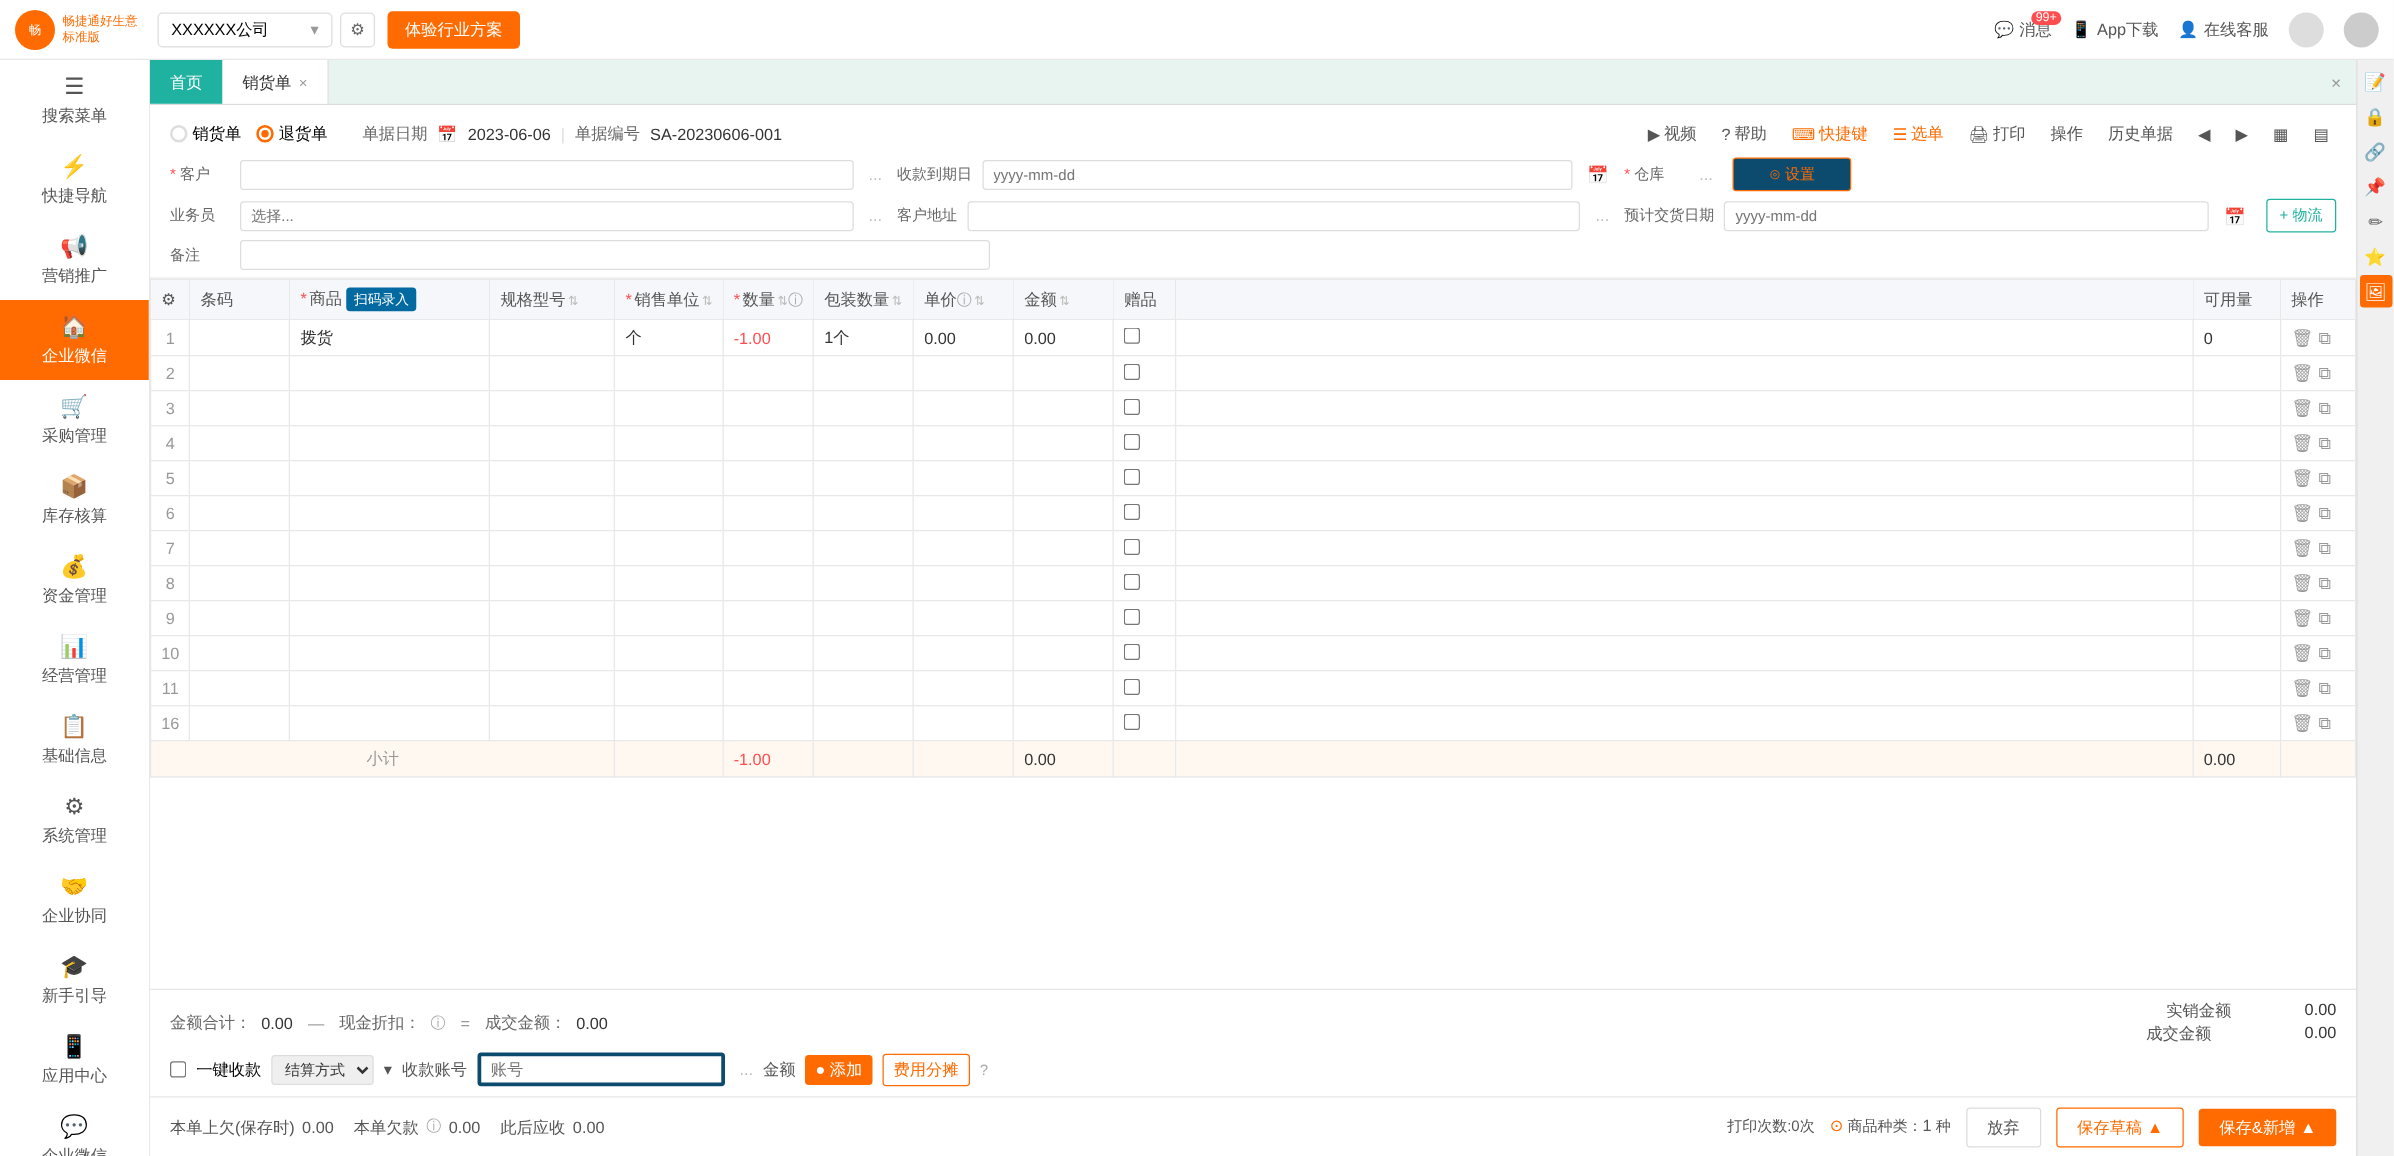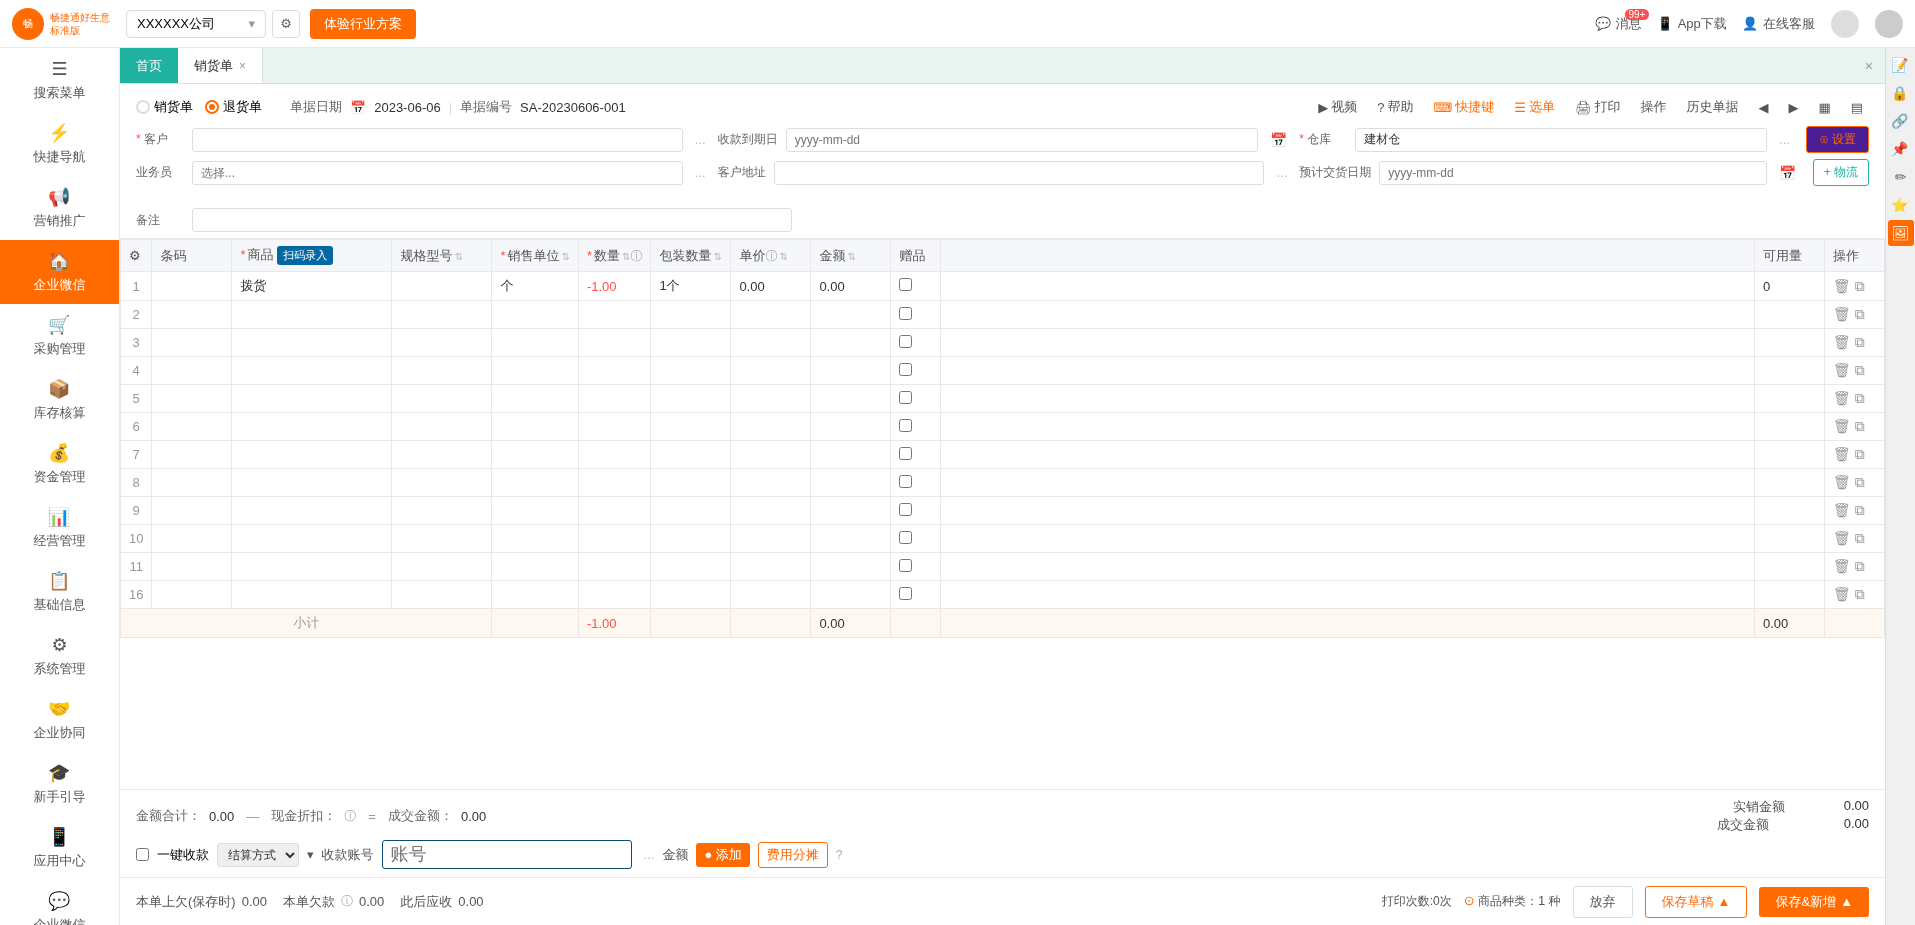--- a/index.html
+++ b/index.html
@@ -51,21 +51,21 @@
     .toolbar-btn { display: flex; align-items: center; gap: 3px; cursor: pointer; padding: 2px 6px; border-radius: 3px; }
     .toolbar-btn.highlight { color: #ff6b00; }
     .field-group { display: flex; align-items: center; gap: 8px; }
     .field-label { color: #666; font-size: 12px; white-space: nowrap; min-width: 48px; }
     .field-label.required::before { content: '* '; color: #ff4d4f; }
     .field-input { flex: 1; border: 1px solid #ddd; border-radius: 3px; padding: 4px 8px; font-size: 12px; color: #333; background: #fff; }
     .field-input.placeholder { color: #bbb; }
     .field-dots { color: #bbb; cursor: pointer; margin-left: 4px; }
     .field-cal { color: #aaa; cursor: pointer; margin-left: 4px; font-size: 14px; }
     .note-row { display: flex; align-items: center; gap: 8px; }
-    .setting-btn { background: #4c1d95; border: 1px solid #ff6b00; color: #ff6b00; border-radius: 3px; padding: 4px 12px; cursor: pointer; font-size: 12px; }
+    .setting-btn { background: #0c4a6e; border: 1px solid #ff6b00; color: #ff6b00; border-radius: 3px; padding: 4px 28px; cursor: pointer; font-size: 12px; }
     .logistics-btn { background: #fff; border: 1px solid #20b2a0; color: #20b2a0; border-radius: 3px; padding: 4px 10px; cursor: pointer; font-size: 12px; }
 
     
     .table-area { flex: 1; overflow: auto; background: #fff; }
     .data-table { width: 100%; border-collapse: collapse; font-size: 12px; }
     .data-table th { background: #f5f7fa; border: 1px solid #e8e8e8; padding: 6px 8px; text-align: left; white-space: nowrap; color: #555; font-weight: 500; position: sticky; top: 0; z-index: 1; }
     .data-table td { border: 1px solid #e8e8e8; padding: 5px 8px; color: #333; }
     .data-table .num-col { color: #999; text-align: center; width: 30px; }
     .data-table .red { color: #ff4d4f; }
     .data-table .subtotal td { background: #fff8f0; font-weight: 500; }
@@ -88,21 +88,21 @@
 
     
     .bottom-area { background: #fff; border-top: 1px solid #e8e8e8; padding: 8px 16px; flex-shrink: 0; }
     .bottom-row1 { display: flex; align-items: center; gap: 8px; margin-bottom: 6px; }
     .sum-label { color: #666; }
     .sum-value { color: #333; font-weight: 500; }
     .dash { color: #999; margin: 0 4px; }
     .bottom-row2 { display: flex; align-items: center; gap: 8px; }
     .checkbox-input { width: 13px; height: 13px; }
     .select-input { border: 1px solid #ddd; border-radius: 3px; padding: 3px 6px; font-size: 12px; color: #333; }
-    .text-input { border: 1px solid #0c4a6e; border-radius: 3px; padding: 3px 8px; font-size: 18px; min-width: 80px; }
+    .text-input { border: 3px solid #0c4a6e; border-radius: 3px; padding: 3px 8px; font-size: 13px; min-width: 80px; }
     .add-btn { background: #ff6b00; color: #fff; border: none; border-radius: 3px; padding: 3px 8px; cursor: pointer; }
     .expense-btn { border: 1px solid #ff6b00; color: #ff6b00; background: #fff; border-radius: 3px; padding: 3px 8px; cursor: pointer; }
 
     
     .footer-bar { background: #fff; height: 48px; display: flex; align-items: center; padding: 0 16px; border-top: 1px solid #e8e8e8; flex-shrink: 0; gap: 16px; }
     .footer-info { display: flex; align-items: center; gap: 6px; color: #555; font-size: 12px; }
     .footer-right { margin-left: auto; display: flex; align-items: center; gap: 12px; }
     .footer-meta { font-size: 12px; color: #555; }
     .discard-btn { border: 1px solid #ddd; background: #fff; color: #555; border-radius: 3px; padding: 6px 16px; cursor: pointer; }
     .save-draft-btn { border: 1px solid #ff6b00; background: #fff; color: #ff6b00; border-radius: 3px; padding: 6px 16px; cursor: pointer; display: flex; align-items: center; gap: 4px; }
@@ -287,27 +287,26 @@
           <input class="field-input" style="flex: 1 1 0%;" placeholder="">
           <span class="field-dots">...</span>
         </div>
         <div class="field-group">
           <span class="field-label">收款到期日</span>
           <input class="field-input placeholder" style="flex: 1 1 0%;" placeholder="yyyy-mm-dd">
           <span class="field-cal">📅</span>
         </div>
         <div class="field-group">
           <span class="field-label required">仓库</span>
-          <input class="field-input" style="flex: 1 1 0%;" value="建材仓">
           <span class="field-dots">...</span>
           <button class="setting-btn" style="margin-left:8px;">⊙ 设置</button>
         </div>
       </div>
 
-      <div style="display:grid;grid-template-columns:1fr 1fr 1fr;gap:6px 12px;margin-bottom:22px;align-items:center;">
+      <div style="display:grid;grid-template-columns:1fr 1fr 1fr;gap:6px 12px;margin-bottom:6px;align-items:center;">
         <div class="field-group">
           <span class="field-label">业务员</span>
           <input class="field-input placeholder" style="flex: 1 1 0%;" placeholder="选择...">
           <span class="field-dots">...</span>
         </div>
         <div class="field-group">
           <span class="field-label">客户地址</span>
           <input class="field-input" style="flex: 1 1 0%;">
           <span class="field-dots">...</span>
         </div>

